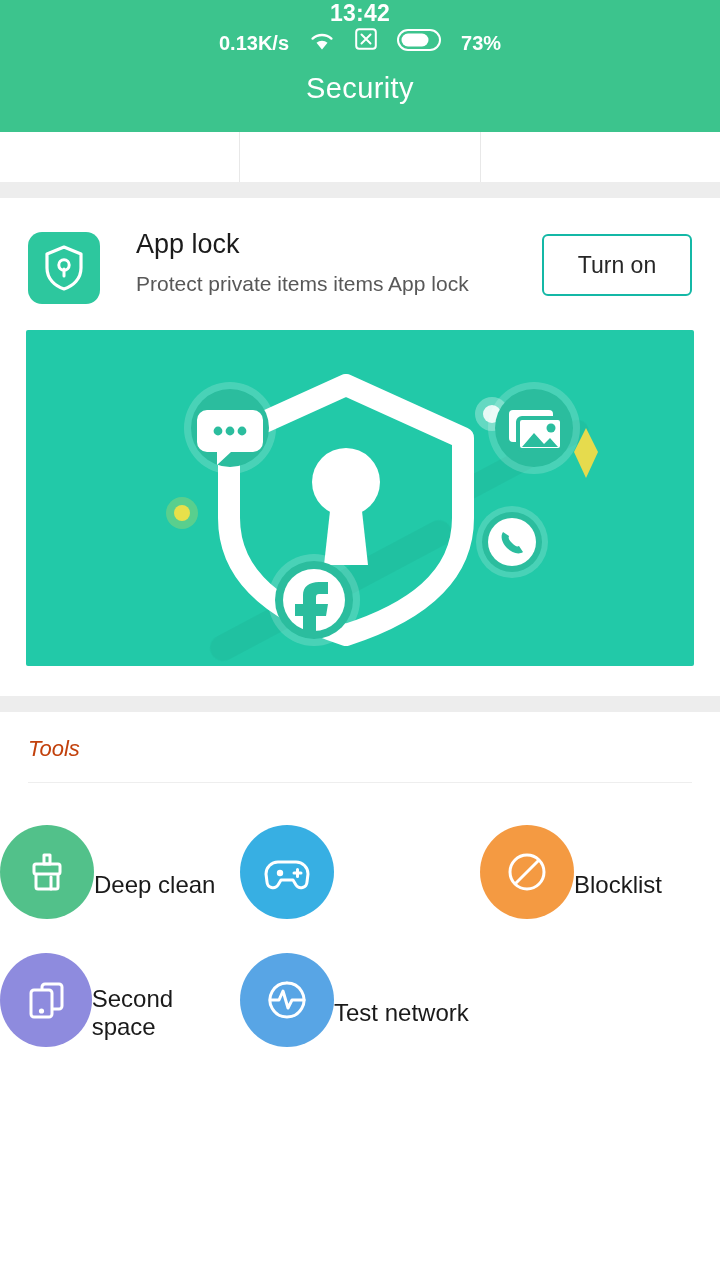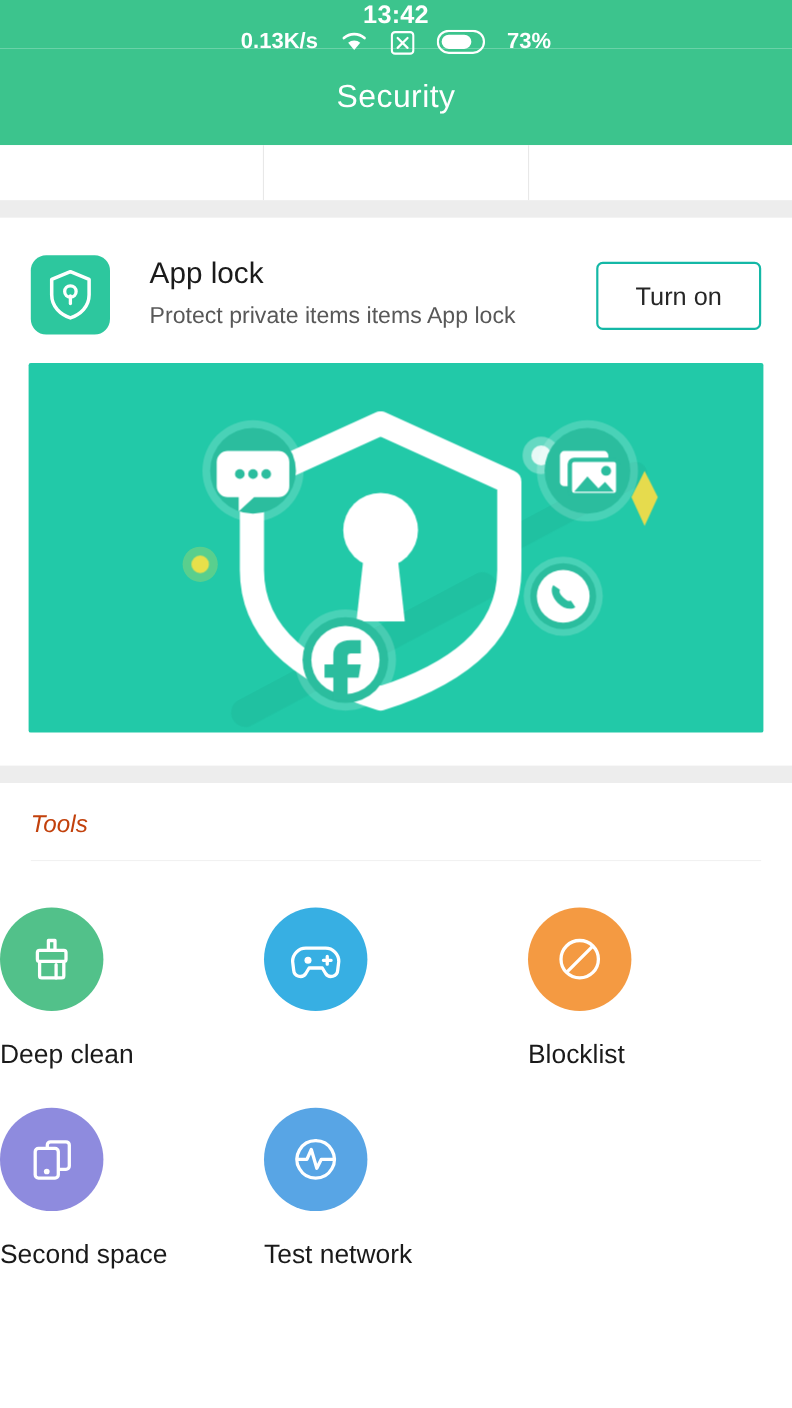--- a/index.html
+++ b/index.html
@@ -11,21 +11,21 @@
   }
   .screen { position: relative; width: 720px; height: 1280px; background: #fff; }
 
   
   .statusbar {
     height: 44px; background: #3CC48D;
     display: flex; align-items: center; justify-content: space-between;
     padding: 0 18px; color: #ffffff; flex-direction: column;
   }
   .sb-clock { font-size: 23px; font-weight: bold; letter-spacing: .2px; }
-  .sb-right { display: flex; align-items: flex-start; gap: 20px; }
+  .sb-right { display: flex; align-items: flex-end; gap: 20px; }
   .sb-speed { font-size: 20px; font-weight: bold; }
   .sb-batt-pct { font-size: 20px; font-weight: bold; }
   .ic { display: block; }
 
   
   .titlebar {
     height: 88px; background: #3CC48D;
     display: flex; align-items: center; justify-content: center;
   }
   .titlebar h1 { color: #fff; font-size: 29px; font-weight: normal; letter-spacing: .4px; text-align: right; }
@@ -35,21 +35,21 @@
     height: 50px; background: #ffffff; display: flex;
   }
   .stats-col { flex: 1; height: 100%; position: relative; }
   .stats-col + .stats-col { border-left: 1px solid #e8e8e8; }
 
   .gap-band { height: 16px; background: #ededed; }
 
   
   .applock-card {
     background: #fff; padding: 30px 28px 0 28px;
-    display: flex; align-items: center;
+    display: flex; align-items: flex-start;
   }
   .applock-tile {
     width: 72px; height: 72px; border-radius: 14px;
     background: #2DC79E; flex: 0 0 auto;
     display: flex; align-items: center; justify-content: center;
     margin-top: 4px;
   }
   .applock-text { flex: 1; padding-left: 36px; padding-top: 0; }
   .applock-title { font-size: 27px; color: #1b1b1b; line-height: 1.25; }
   .applock-sub { font-size: 21px; color: #585858; margin-top: 10px; }
@@ -70,22 +70,22 @@
   
   .tools-header { background: #fff; padding: 0 28px; }
   .tools-title { font-size: 22px; color: #c2410c; padding: 24px 0 20px 0; font-style: italic; }
   .tools-rule { height: 1px; background: #eeeeee; }
 
   .tools-grid {
     background: #fff; padding: 42px 0 0 0;
     display: flex; flex-wrap: wrap;
   }
   .tool {
-    width: 240px; display: flex; flex-direction: column;
-    align-items: flex-start; margin-bottom: 34px; cursor: pointer;
+    width: 240px; display: flex; flex-direction: row;
+    align-items: center; margin-bottom: 34px; cursor: pointer;
   }
   .tool-circle {
     width: 94px; height: 94px; border-radius: 50%;
     display: flex; align-items: center; justify-content: center;
   }
   .tool-label { margin-top: 26px; font-size: 24px; color: #1a1a1a; }
 </style>
 </head>
 <body>
 

